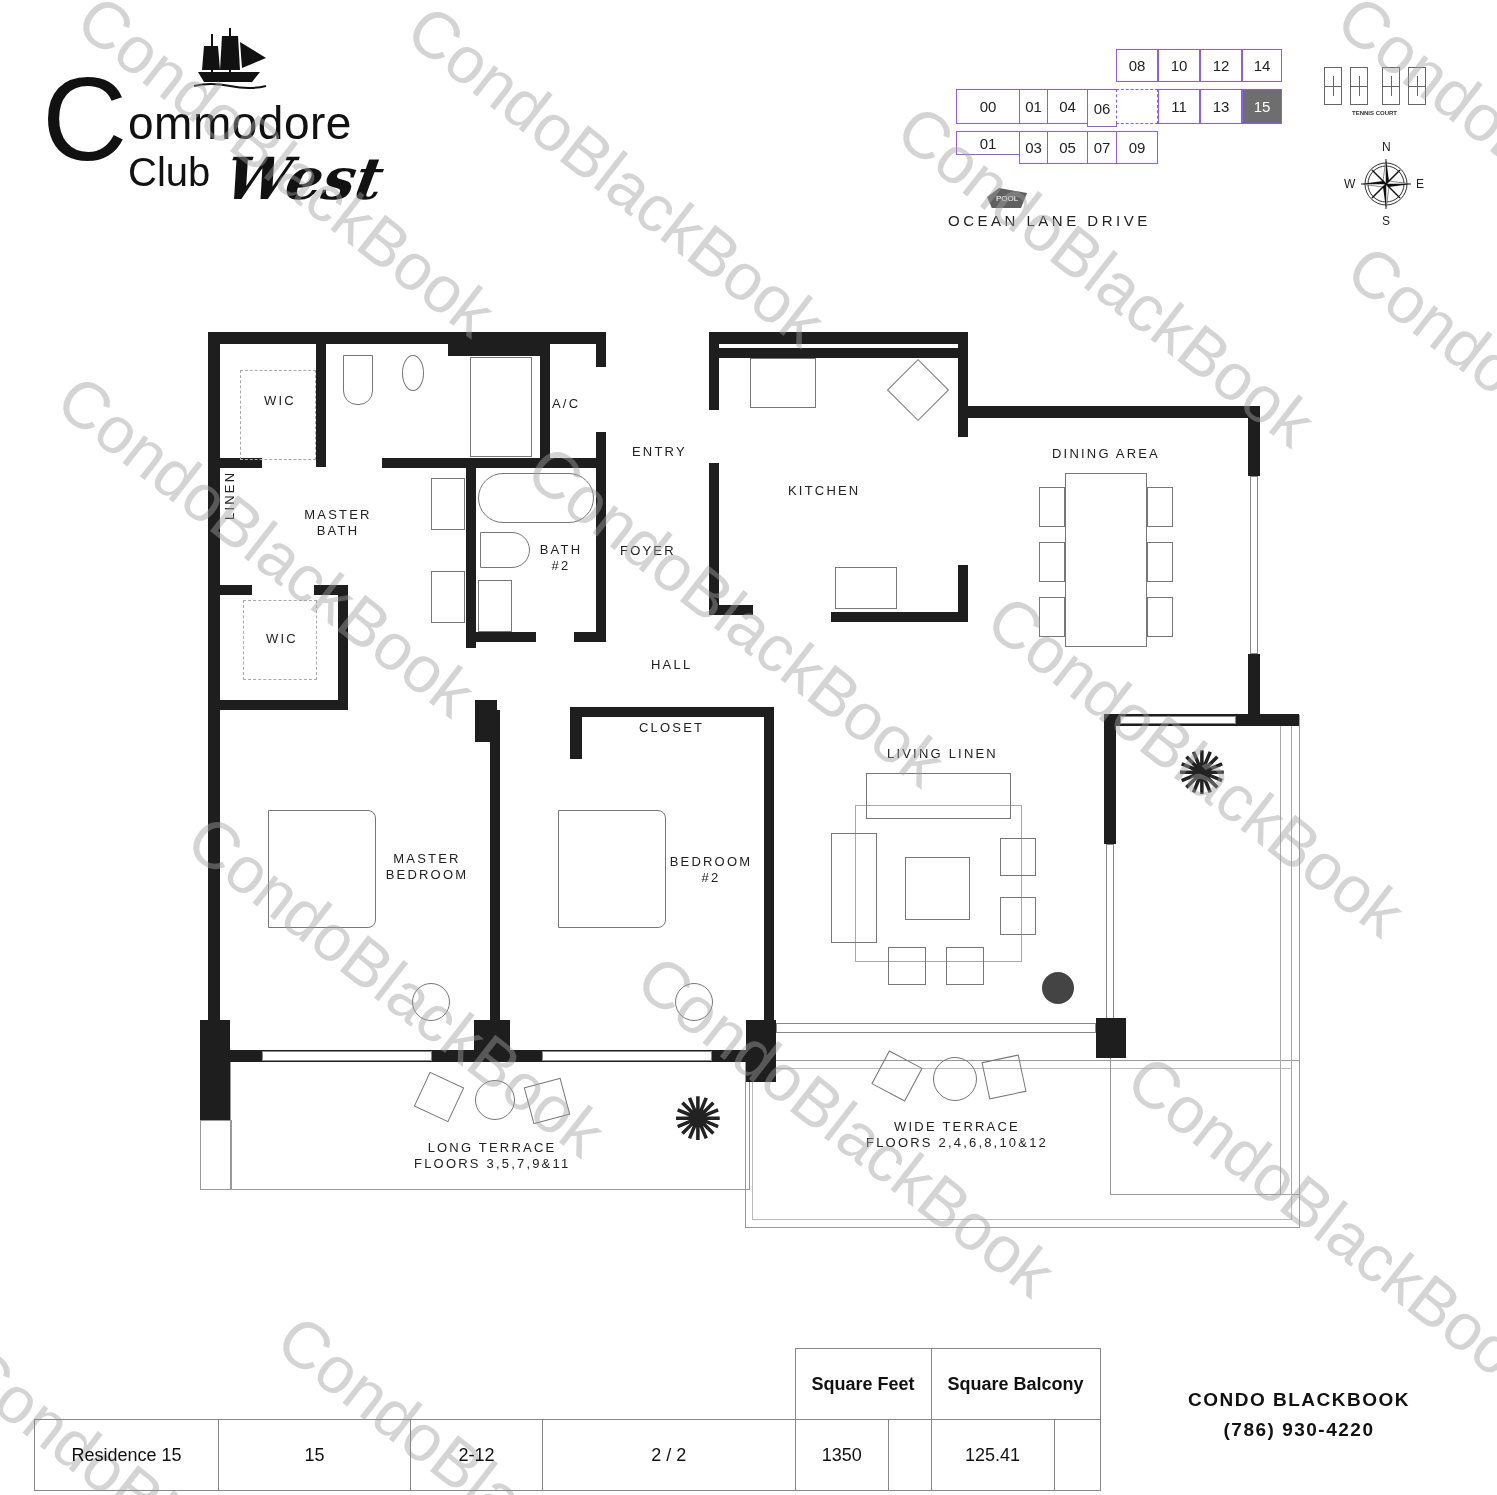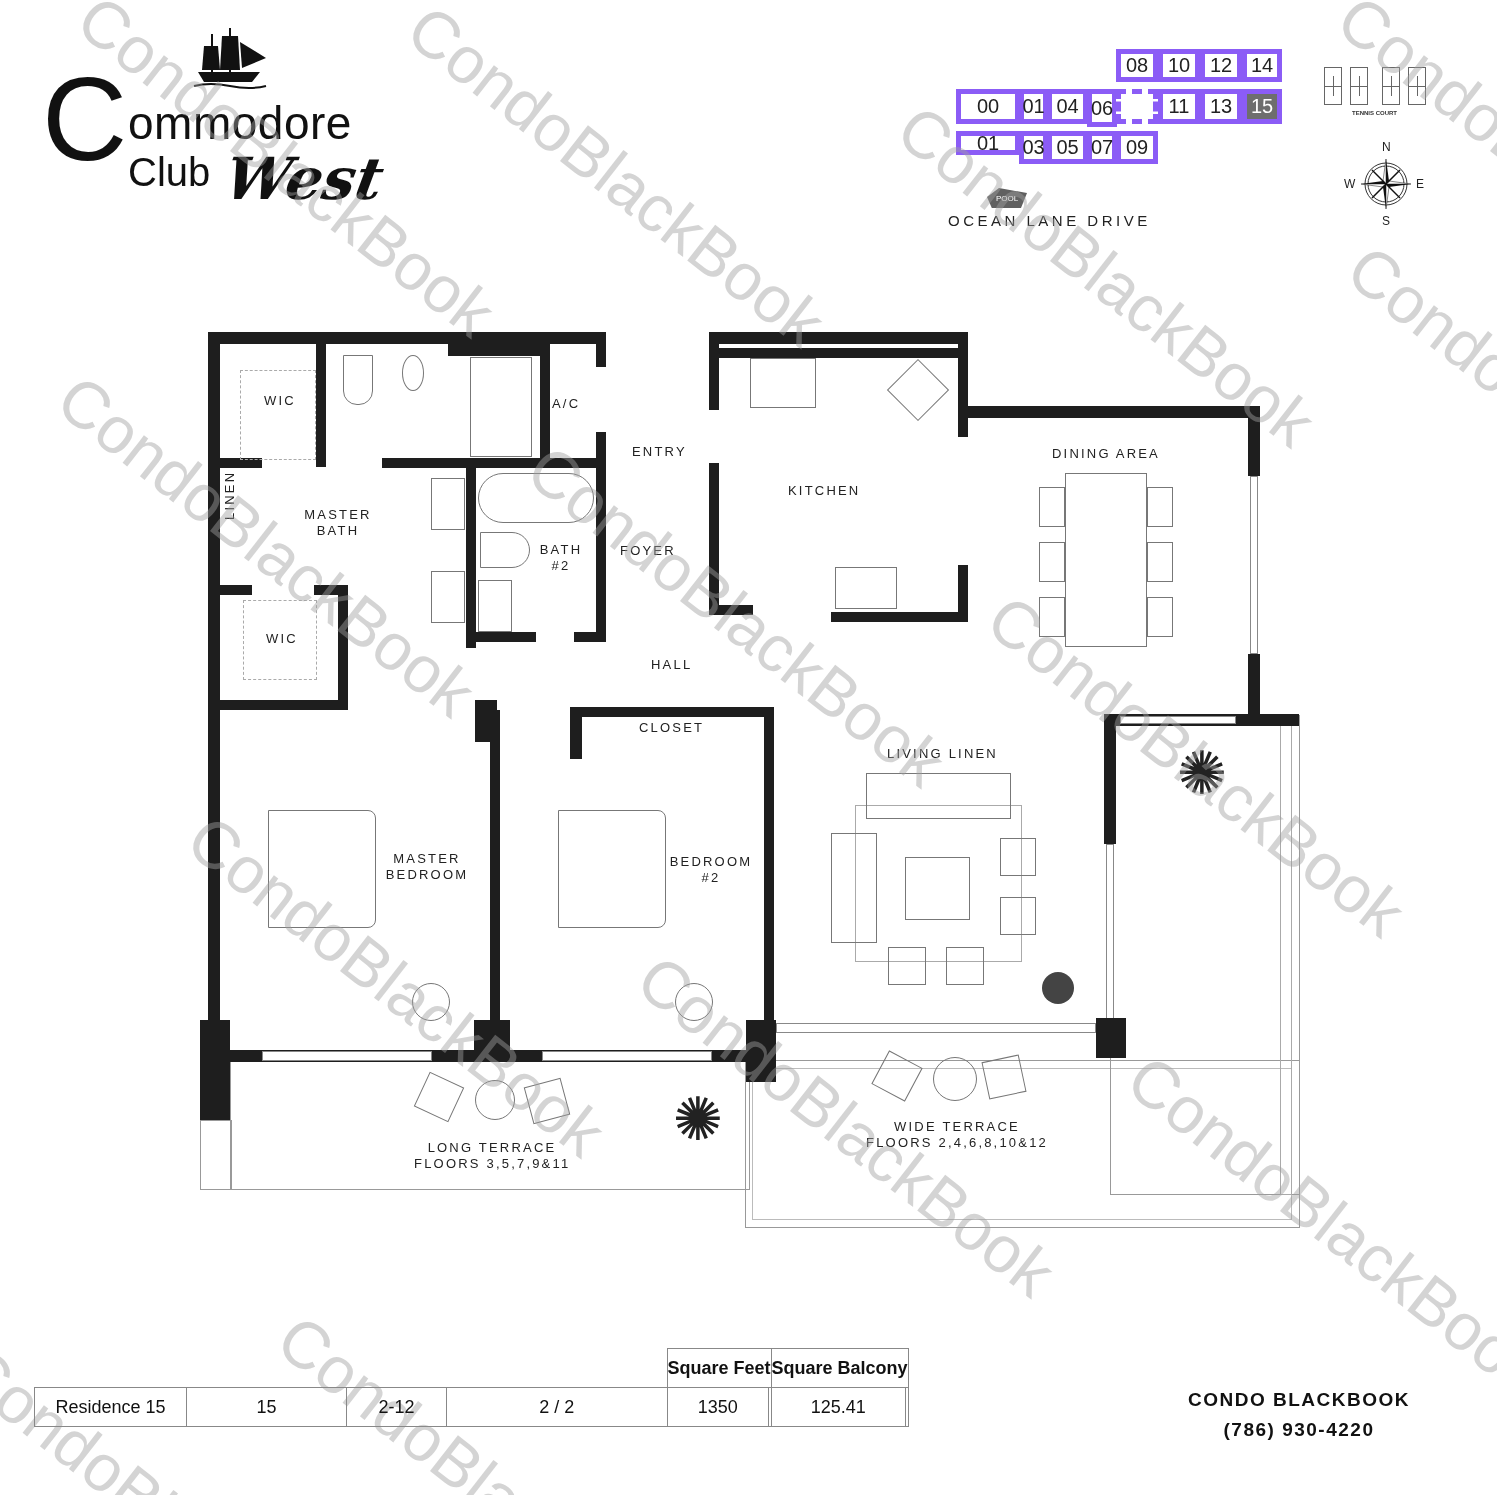--- a/index.html
+++ b/index.html
@@ -4,39 +4,39 @@
 <style>
   html, body { margin: 0; padding: 0; background: #ffffff; }
   body { width: 1497px; height: 1495px; position: relative; overflow: hidden; font-family: "Liberation Sans", sans-serif; color: #1e1e1e; }
   .abs { position: absolute; }
   
   .logo-c { position: absolute; left: 42px; top: 60px; font-family: "Liberation Sans", sans-serif; font-size: 118px; font-weight: 300; line-height: 1; color: #111; }
   .logo-line1 { position: absolute; left: 128px; top: 100px; font-size: 46px; line-height: 1; color: #111; letter-spacing: 0.5px; }
   .logo-line2 { position: absolute; left: 128px; top: 152px; font-size: 40px; line-height: 1; color: #111; }
   .logo-west { position: absolute; left: 226px; top: 150px; font-family: "DejaVu Serif", serif; font-style: italic; font-weight: bold; font-size: 58px; line-height: 1; color: #111; transform: skewX(-10deg); }
   
-  .kp-cell { position: absolute; border: 5px solid #8b5cf6; background: #fff; display: flex; align-items: center; justify-content: center; font-size: 20px; color: #222; box-sizing: border-box; }
+  .kp-cell { position: absolute; border: 1px solid #8b5cf6; background: #fff; display: flex; align-items: center; justify-content: center; font-size: 15px; color: #222; box-sizing: border-box; }
   .kp-cell.sel { background: #6e6e6e; color: #fff; }
   .kp-street { position: absolute; left: 948px; top: 212px; font-size: 15px; letter-spacing: 3.5px; color: #222; }
   .kp-pool { position: absolute; left: 987px; top: 188px; width: 40px; height: 20px; background: #606060; color: #fff; font-size: 8px; display:flex; align-items:center; justify-content:center; clip-path: polygon(12% 100%, 0% 45%, 30% 0%, 100% 25%, 85% 100%); }
   .tennis { position: absolute; top: 67px; width: 18px; height: 38px; border: 1px solid #666; box-sizing: border-box; }
   .tennis::before { content: ""; position: absolute; left: 50%; top: 8px; bottom: 8px; border-left: 1px solid #666; }
   .tennis::after { content: ""; position: absolute; left: 0; right: 0; top: 50%; border-top: 1px solid #666; }
   .tennis-label { position: absolute; left: 1352px; top: 110px; font-size: 6px; font-weight: bold; color: #333; }
   .compass-letter { position: absolute; font-size: 12px; color: #222; }
   
   .wall { position: absolute; background: #1e1e1e; }
   .thin { position: absolute; border: 1px solid #777; box-sizing: border-box; }
   .room-label { position: absolute; font-size: 13px; letter-spacing: 2.2px; color: #222; text-align: center; line-height: 16px; white-space: nowrap; }
   .glass { position: absolute; border: 1px solid #888; background: #fff; box-sizing: border-box; }
   
   .wm { position: absolute; font-size: 66px; color: rgba(160,160,160,0.45); transform-origin: left top; transform: rotate(38deg); white-space: nowrap; pointer-events: none; font-family: "Liberation Sans", sans-serif; }
   
   table.spec { position: absolute; left: 34px; top: 1348px; border-collapse: collapse; font-size: 18px; color: #111; }
-  table.spec td { border: 1px solid #888; text-align: center; height: 38px; padding: 0; }
+  table.spec td { border: 1px solid #888; text-align: center; height: 38px; padding: 16px; }
   table.spec td.blank { border: none; }
   table.spec .hdr { font-weight: bold; }
   .brand { position: absolute; left: 1134px; top: 1385px; font-size: 19px; font-weight: bold; letter-spacing: 1.5px; color: #111; line-height: 30px; text-align: center; width: 330px; }
 </style>
 </head>
 <body>
 
 <div>
   <svg class="abs" style="left:190px;top:28px" width="80" height="62" viewBox="0 0 80 62">
     <path d="M8 44 L70 44 L62 54 L14 54 Z" fill="#111"></path>

